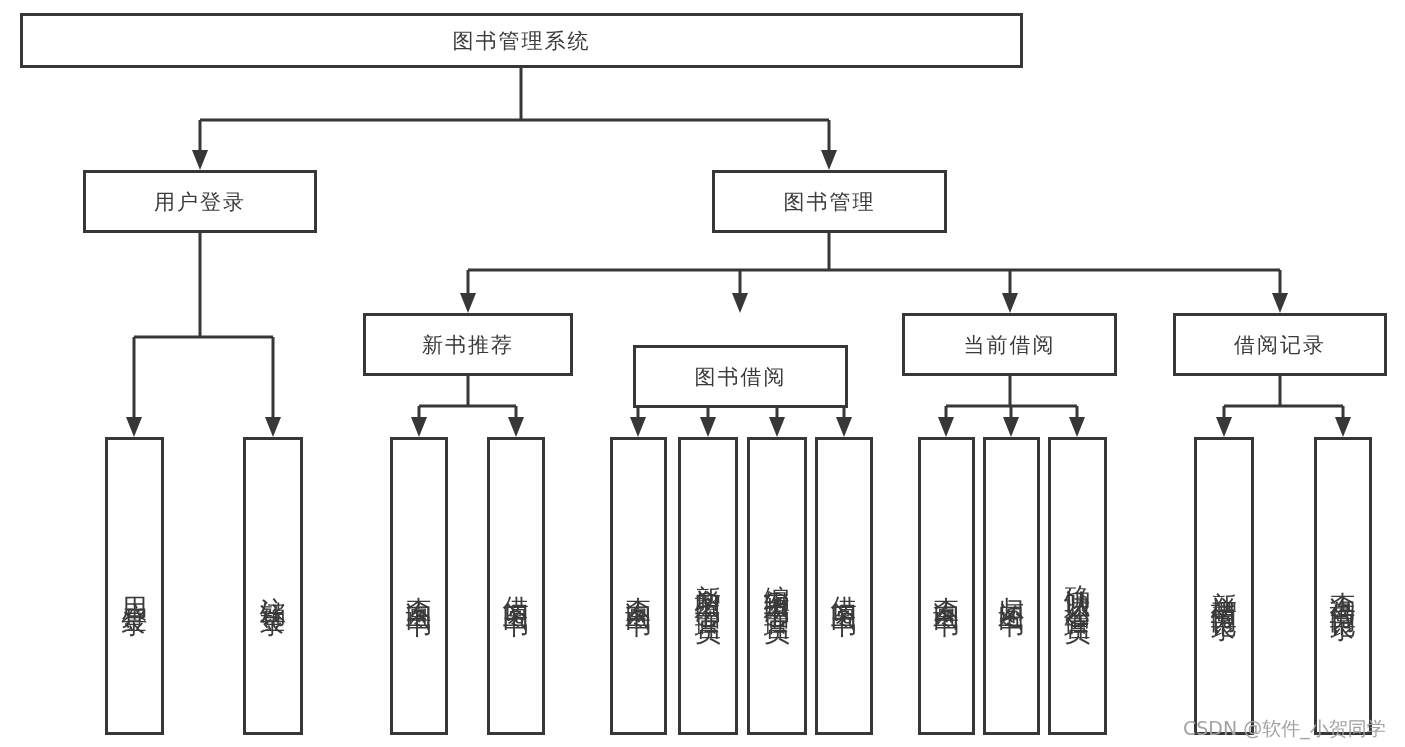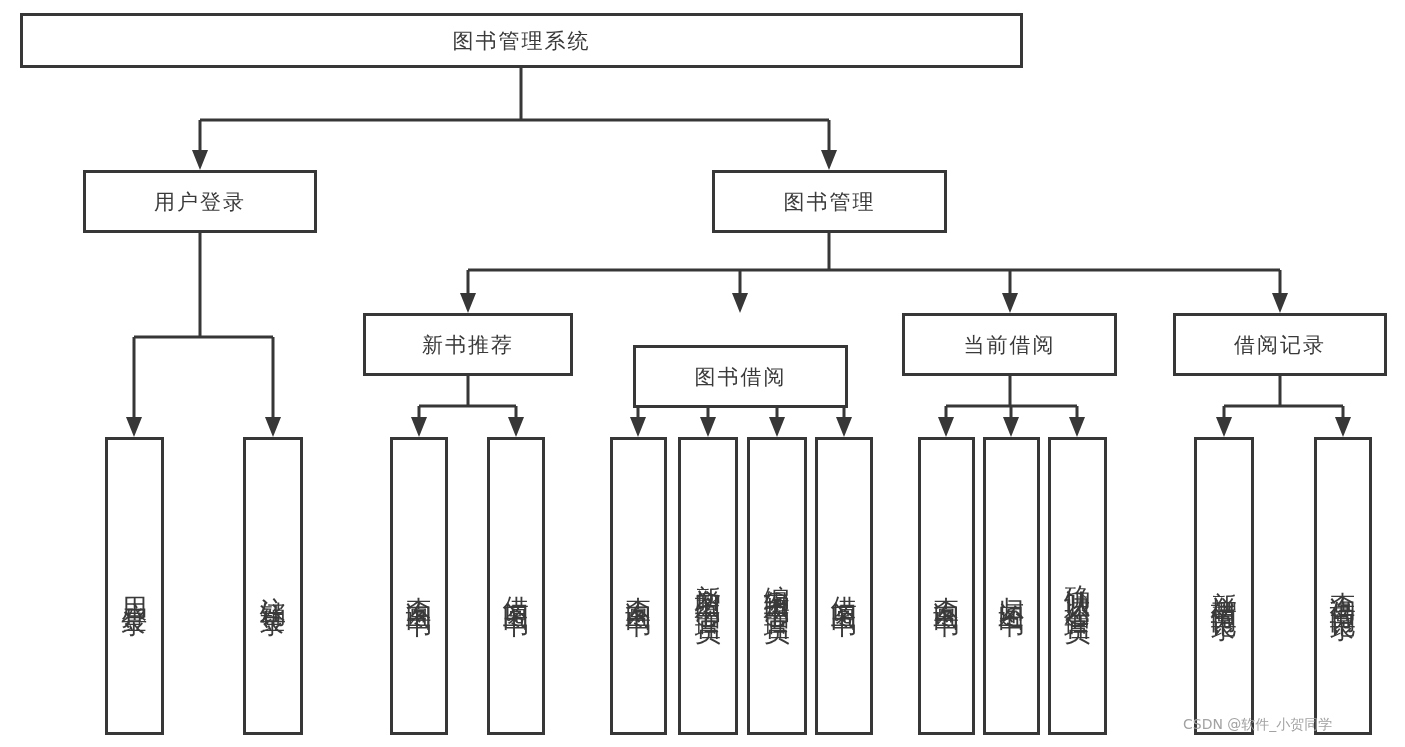--- a/index.html
+++ b/index.html
@@ -54,21 +54,21 @@
     text-orientation: mixed;
     font-size: 26px;
     letter-spacing: 5px;
     line-height: 1.1;
     color: var(--text);
   }
   #watermark {
     position: absolute;
     left: 1183px;
     top: 716px;
-    font-size: 14px;
+    font-size: 19px;
     color: var(--watermark);
     white-space: nowrap;
   }
 </style>
 </head>
 <body>
 
 <div id="canvas">
 
   <svg id="connectors" viewBox="0 0 1405 747" xmlns="http://www.w3.org/2000/svg">

